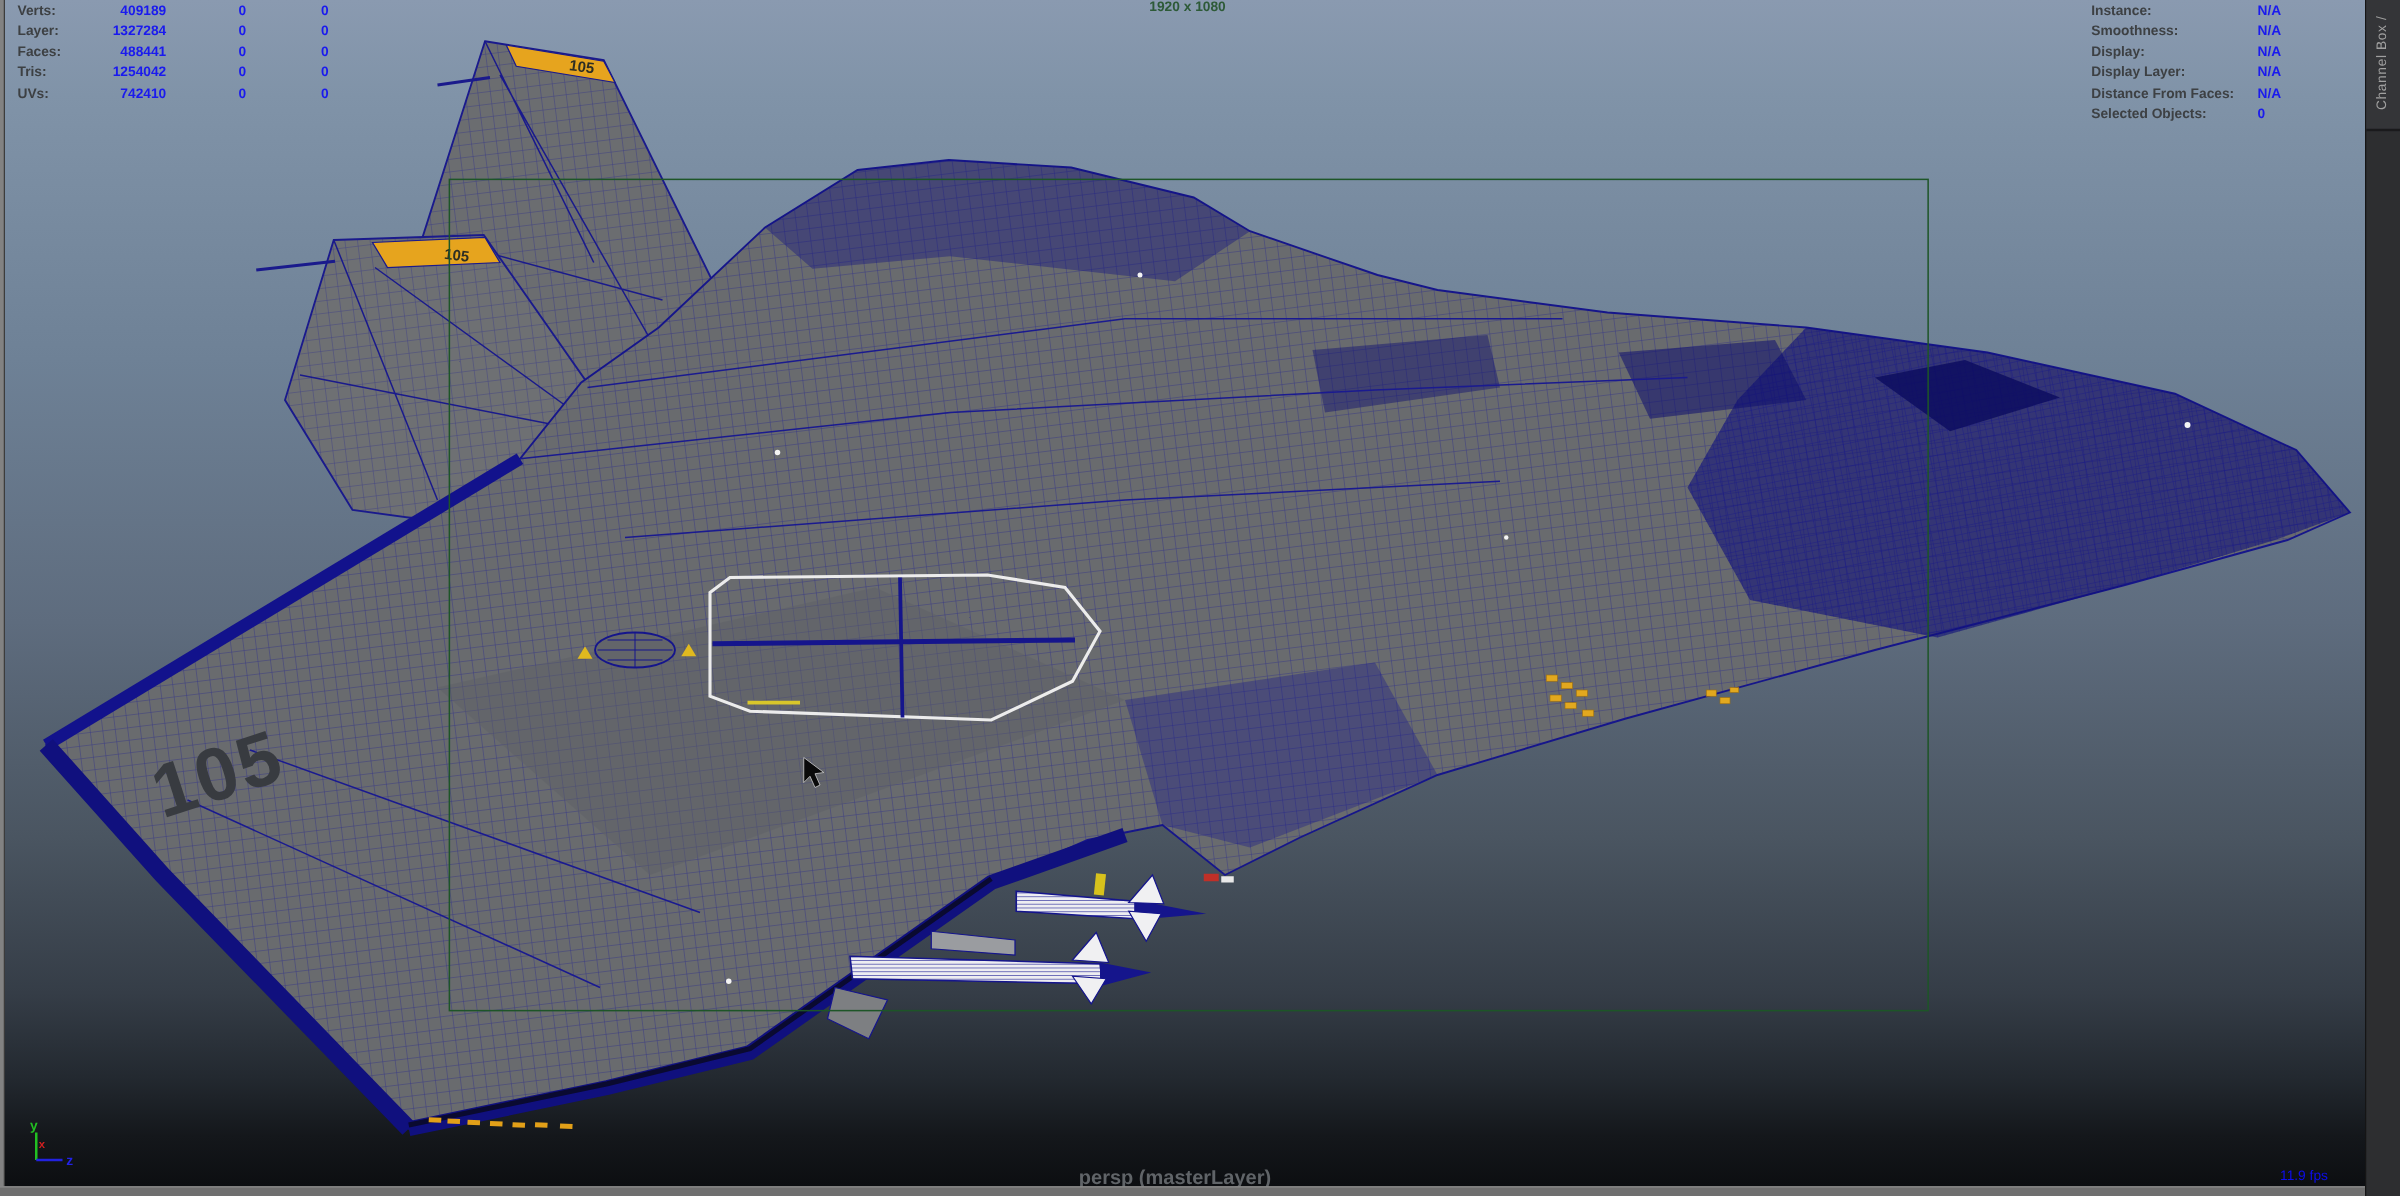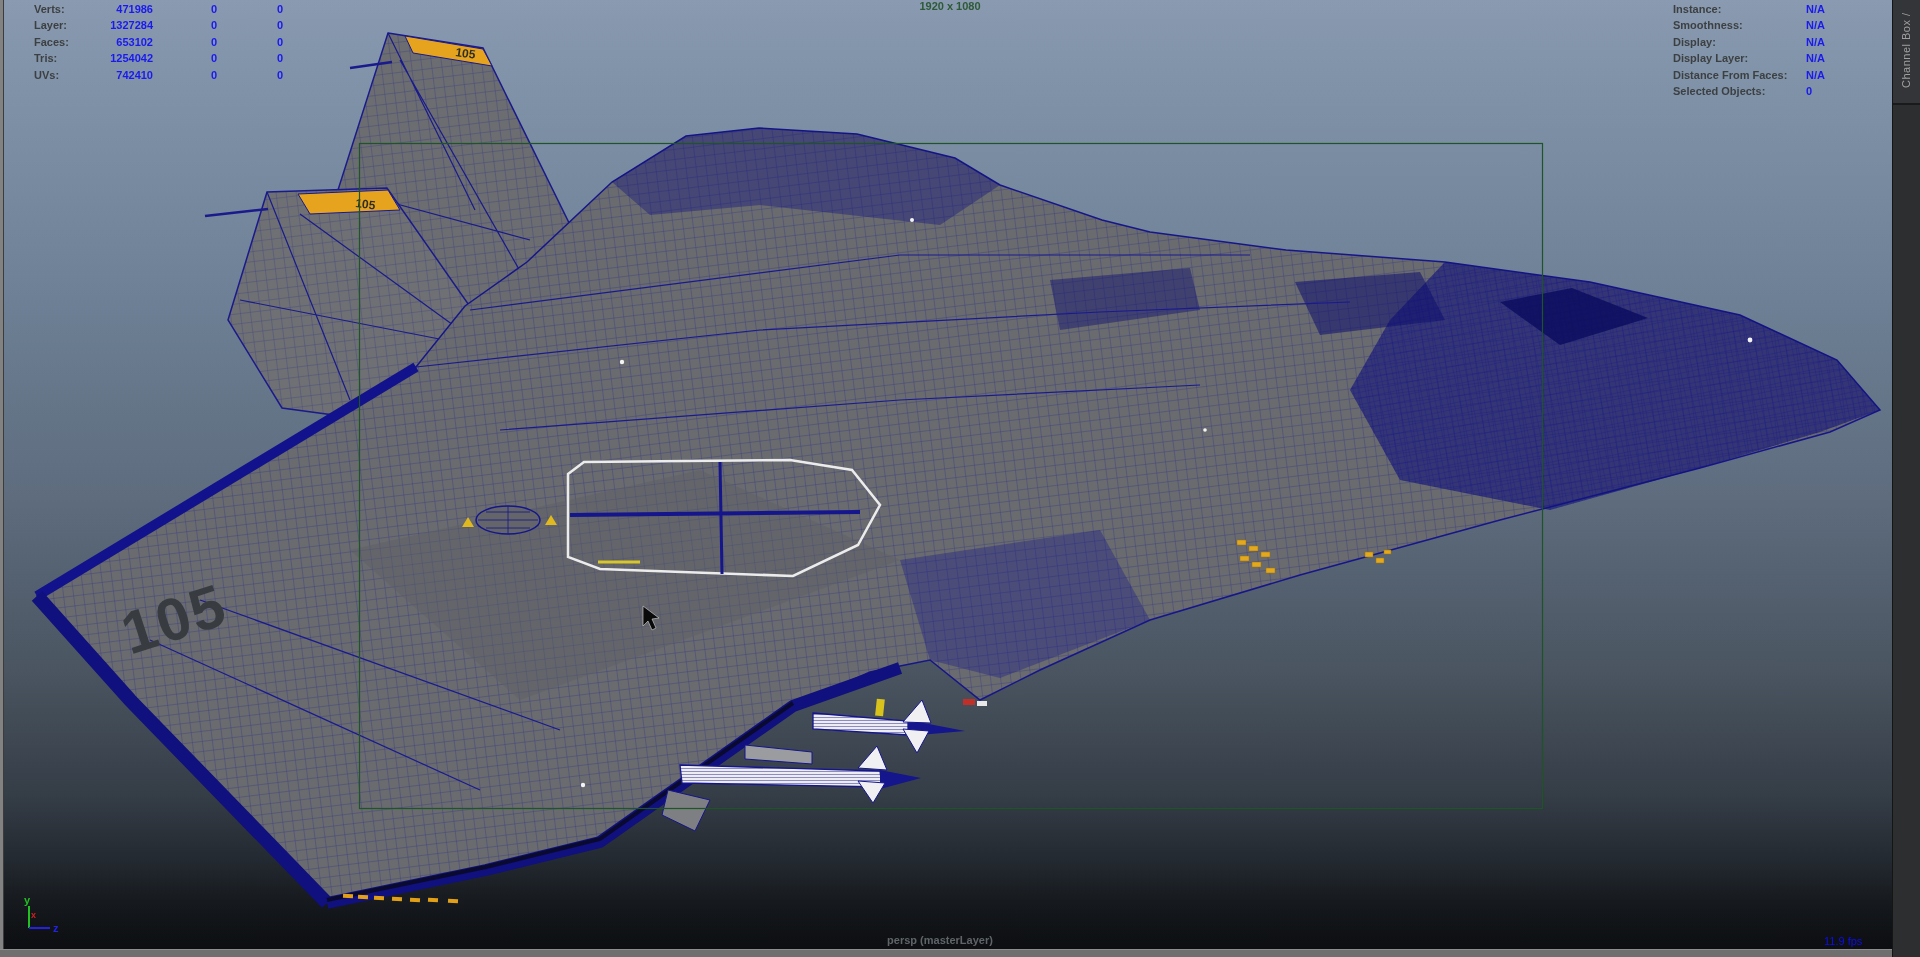--- a/index.html
+++ b/index.html
@@ -8,32 +8,32 @@
     font-family:"Liberation Sans","DejaVu Sans",sans-serif;
     background:linear-gradient(180deg,
       #8a9ab0 0%,#8093a8 8%,#6e8196 30%,#5e6c7e 52%,
       #4a5561 70%,#353d47 83%,#232930 90%,#14171b 95%,#0c0e11 99.2%);
   }
   .edge-left{position:absolute;left:0;top:0;width:3px;height:957px;background:#828282;border-right:1px solid #3c3c3c;}
   .bottom-strip{position:absolute;left:0;bottom:0;width:1893px;height:7px;background:#6f6f6f;border-top:1px solid #8d8d8d;}
   svg.scene{position:absolute;left:0;top:0;}
   .hud{position:absolute;font-size:11px;font-weight:bold;line-height:16.4px;white-space:nowrap;}
   .hud-left{left:0;top:1px;}
-  .hud-left .row{display:flex;height:16.4px;padding-left:20px;}
+  .hud-left .row{display:flex;height:16.4px;}
   .hud-left .lbl{margin-left:14px;width:62px;color:#3d4043;text-align:left;}
   .hud-left .v1{width:57px;text-align:right;}
   .hud-left .v2{width:64px;text-align:right;}
   .hud-left .v3{width:66px;text-align:right;}
   .hud-right{left:1673px;top:1px;}
   .hud-right .row{display:flex;height:16.4px;}
   .hud-right .lbl{width:133px;color:#3d4043;text-align:left;}
   .hud-right .val{text-align:right;}
   .blue{color:#1a1aee;}
   .res-label{position:absolute;left:900px;top:0;width:100px;text-align:center;font-size:11px;font-weight:bold;color:#2d5a37;}
-  .cam-label{position:absolute;left:860px;top:934px;width:160px;text-align:center;font-size:11px;font-weight:bold;color:#606468;}
+  .cam-label{position:absolute;left:860px;top:934px;width:160px;text-align:center;font-size:16px;font-weight:bold;color:#606468;}
   .fps-label{position:absolute;left:1824px;top:935px;font-size:11px;font-weight:normal;color:#0d0dee;}
   .right-strip{position:absolute;right:0;top:0;width:27px;height:957px;background:#2d2e30;border-left:1px solid #151515;}
   .cb-tab{
     position:absolute;right:0;top:0;width:27px;height:103px;background:#343538;
     border-bottom:2px solid #1a1a1c;cursor:pointer;
   }
   .cb-tab span{
     display:block;writing-mode:vertical-rl;transform:rotate(180deg);
     height:100px;width:27px;text-align:center;line-height:27px;
     color:#a0a0a0;font-size:11px;letter-spacing:.5px;
@@ -176,33 +176,33 @@
       <text x="53" y="932" font-size="11" font-weight="bold" fill="#2222e8">z</text>
       <text x="31" y="918" font-size="9" font-weight="bold" fill="#d02020">x</text>
     </g>
 
     <polygon points="643,606 643,626 648,621 652,630 656,628 652,619 659,618" fill="#0a0a0a" stroke="#d8d8d8" stroke-width="0.6"></polygon>
   </svg>
 
   <div class="hud hud-left">
     <div class="row">
       <span class="lbl">Verts:</span>
-      <span class="v1 blue">471986</span>
+      <span class="v1 blue">409189</span>
       <span class="v2 blue">0</span>
       <span class="v3 blue">0</span>
     </div>
     <div class="row">
       <span class="lbl">Layer:</span>
       <span class="v1 blue">1327284</span>
       <span class="v2 blue">0</span>
       <span class="v3 blue">0</span>
     </div>
     <div class="row">
       <span class="lbl">Faces:</span>
-      <span class="v1 blue">653102</span>
+      <span class="v1 blue">488441</span>
       <span class="v2 blue">0</span>
       <span class="v3 blue">0</span>
     </div>
     <div class="row">
       <span class="lbl">Tris:</span>
       <span class="v1 blue">1254042</span>
       <span class="v2 blue">0</span>
       <span class="v3 blue">0</span>
     </div>
     <div class="row">

